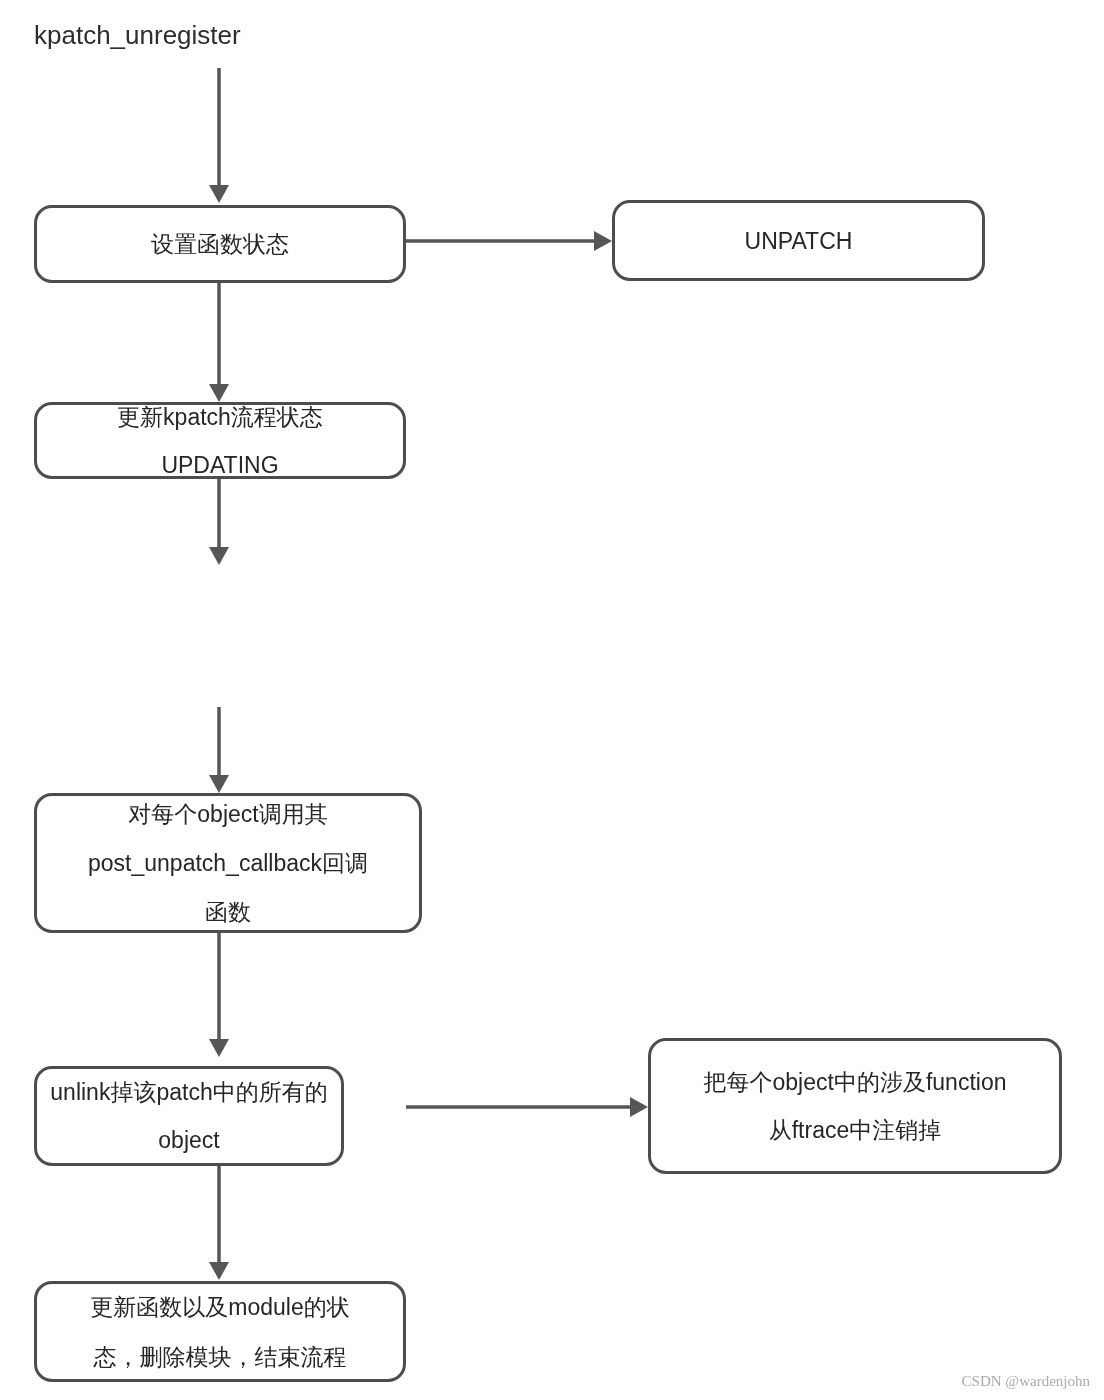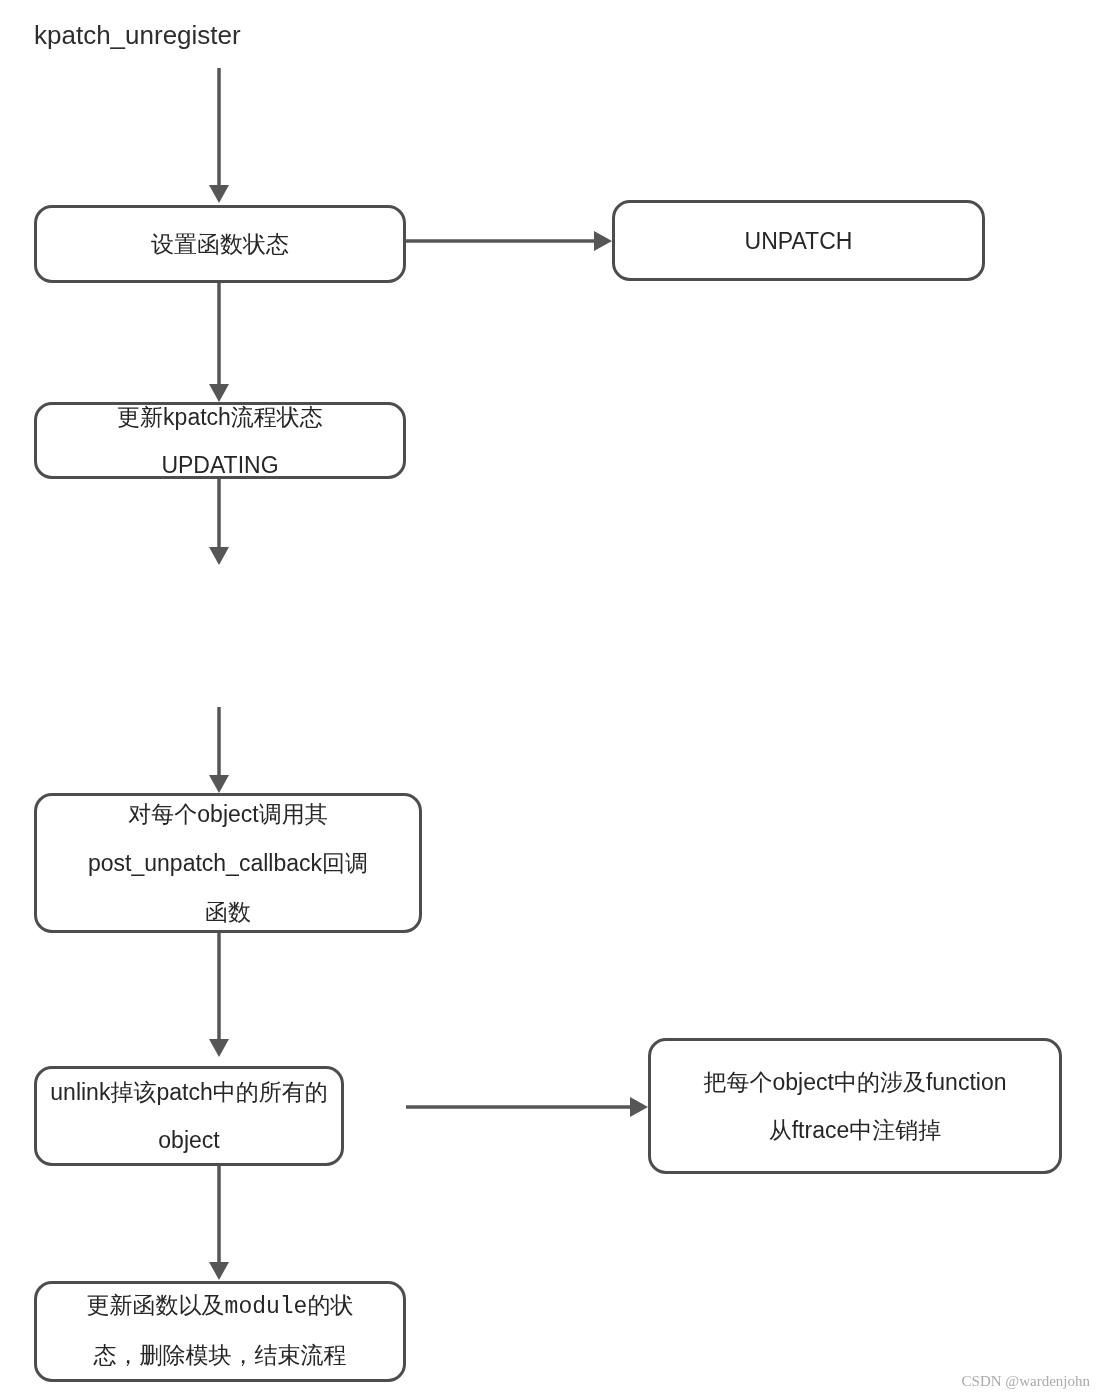--- a/index.html
+++ b/index.html
@@ -49,21 +49,21 @@
   }
   .n-set-state   { left: 34px;  top: 205px;  width: 372px; height: 78px;  }
   .n-op-unpatch  { left: 612px; top: 200px;  width: 373px; height: 81px;  }
   .n-updating    { left: 34px;  top: 402px;  width: 372px; height: 77px;  }
   .n-stopmachine { left: 34px;  top: 565px;  width: 372px; height: 142px; line-height: 49px; }
   .n-postcb      { left: 34px;  top: 793px;  width: 388px; height: 140px; }
   .n-unlink      { left: 34px;  top: 1052px; width: 310px; height: 100px; margin-top: 14px; }
   .n-ftrace      { left: 648px; top: 1038px; width: 414px; height: 136px; align-items: center; }
   .n-finish      { left: 34px;  top: 1281px; width: 372px; height: 101px; }
   .n-stopmachine .line, .n-postcb .line { line-height: 49px; }
-  .n-finish .line { line-height: 50px; font-family: Liberation Mono, monospace; }
+  .n-finish .line { line-height: 50px; }
   .watermark {
     position: absolute;
     right: 14px;
     bottom: 10px;
     font-size: 15px;
     color: #aaaaaa;
     white-space: nowrap;
     font-family: Liberation Serif, serif;
   }
 </style>

